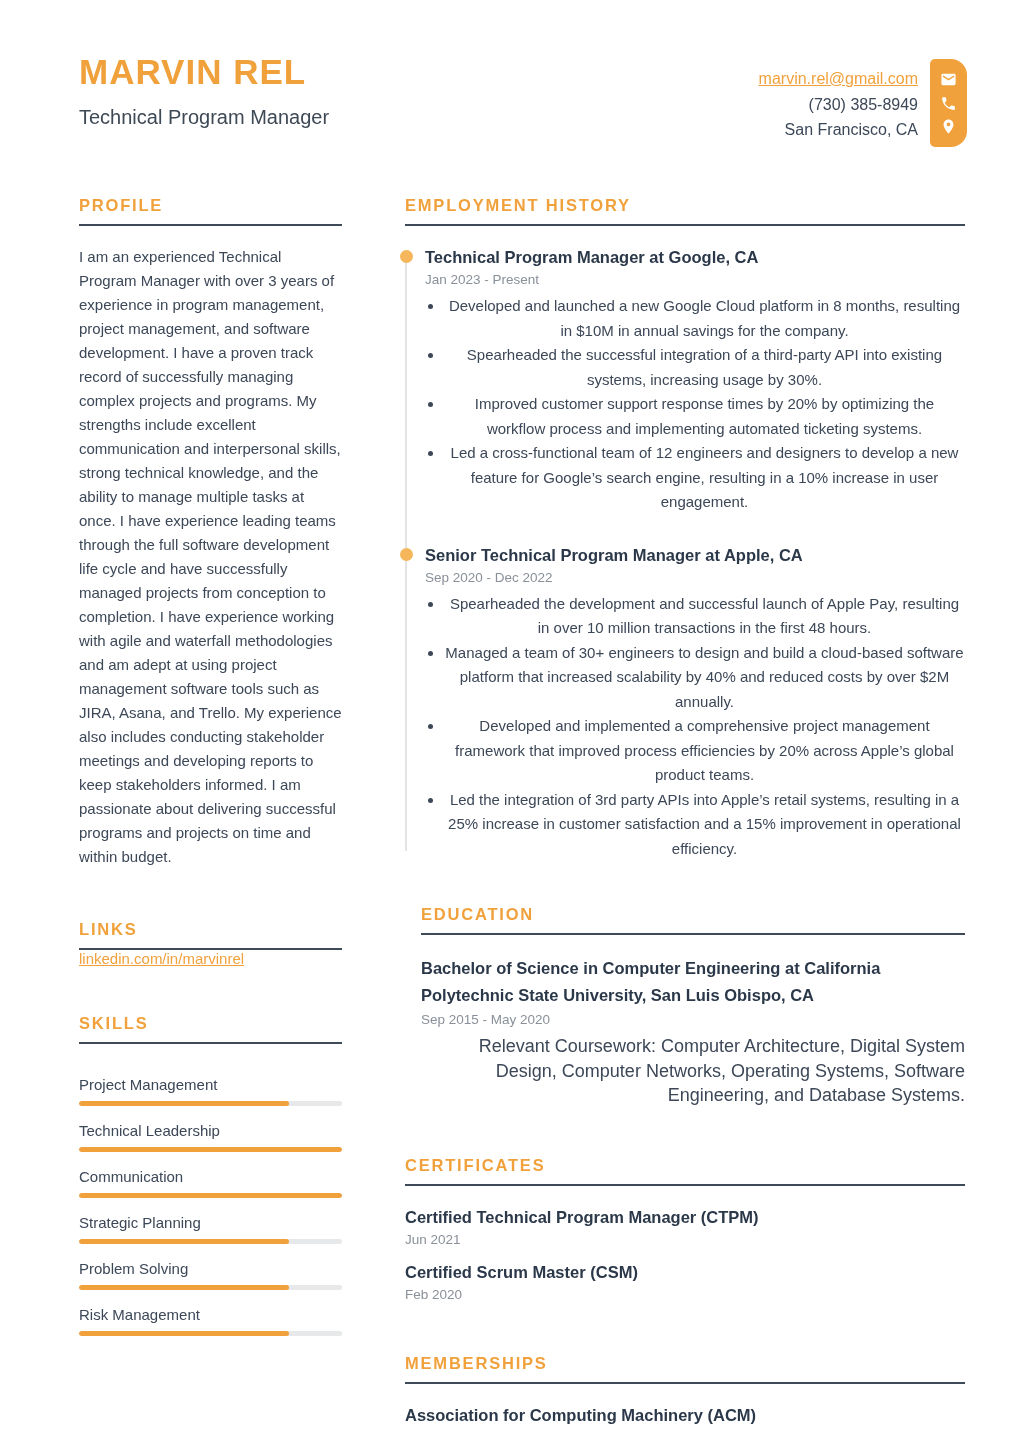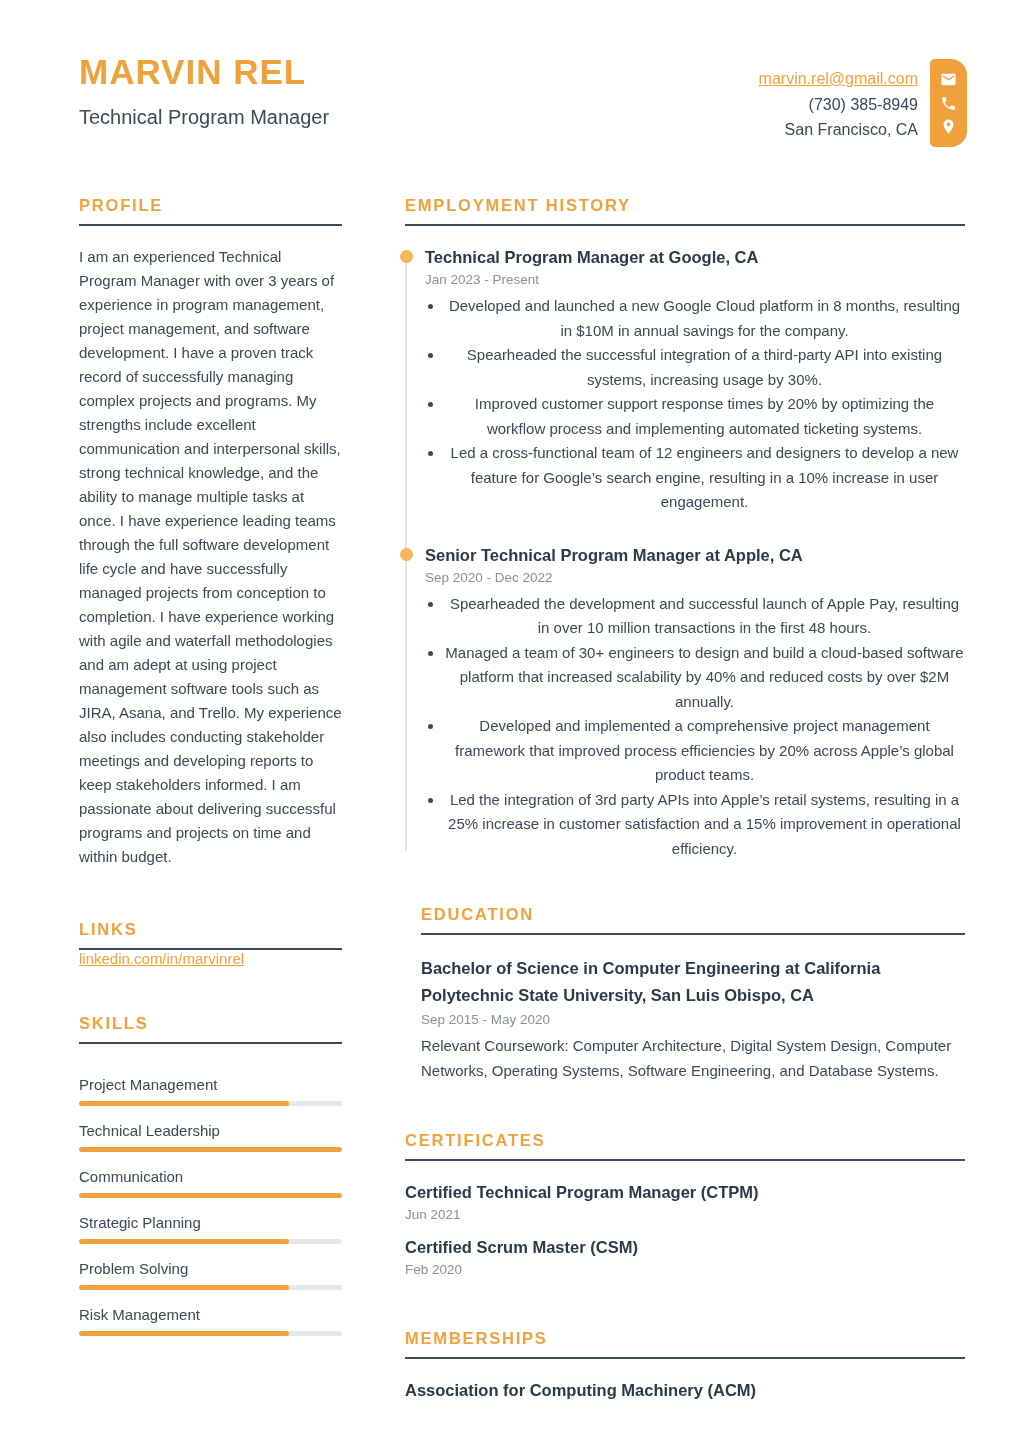--- a/index.html
+++ b/index.html
@@ -48,21 +48,21 @@
   .jobs{position:relative;margin-top:20px;}
   .jobs::before{content:"";position:absolute;left:0;top:7px;bottom:10px;width:2px;background:var(--timeline-line);}
   .job{position:relative;padding-left:20px;margin-bottom:29px;}
   .job:last-child{margin-bottom:0;}
   .dot{position:absolute;left:-5.5px;top:4px;width:13px;height:13px;background:var(--timeline-dot);border-radius:50%;}
   .entry-title{margin:0;font-size:16.5px;font-weight:bold;color:var(--title-text);line-height:23px;}
   .entry-title.multiline{line-height:27px;}
   .entry-date{font-size:13.5px;color:var(--muted-text);margin-top:3px;}
   .job ul{margin:7px 0 0;padding-left:19px;font-size:15px;line-height:24.5px;color:var(--body-text);text-align:center;}
   .job li{margin:0;}
-  .entry-desc{margin:7px 0 0;font-size:15px;line-height:24.5px;color:var(--body-text);}
+  .entry-desc{margin:7px 0 0;font-size:18px;line-height:24.5px;color:var(--body-text);text-align:right;}
   .sec-education{margin-top:44px;margin-left:16px;}
   .sec-certificates{margin-top:48px;}
   .sec-memberships{margin-top:52px;}
   .entries{margin-top:20px;}
   .entry + .entry{margin-top:14px;}
 </style>
 </head>
 <body>
 
 <div class="page">

